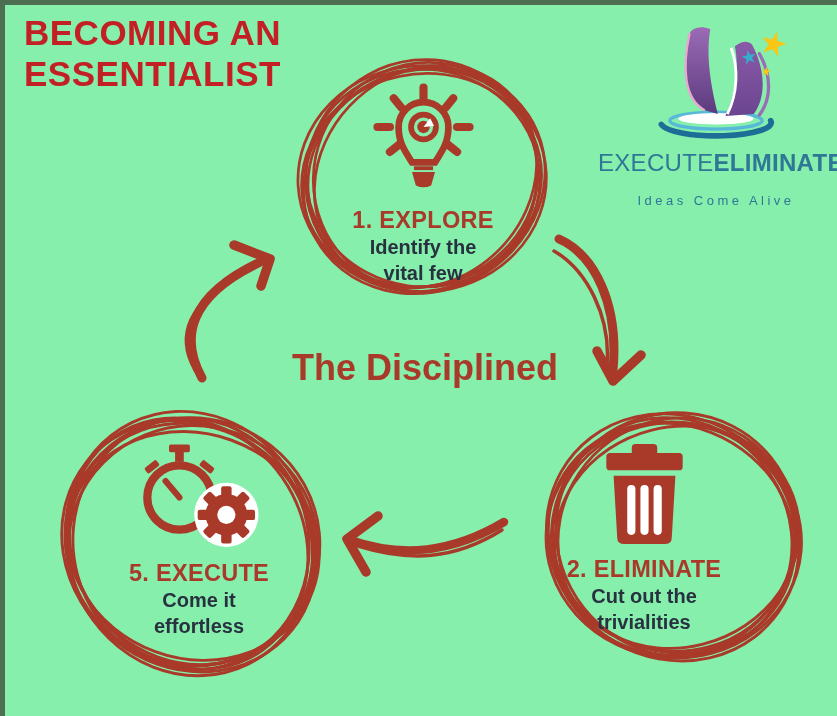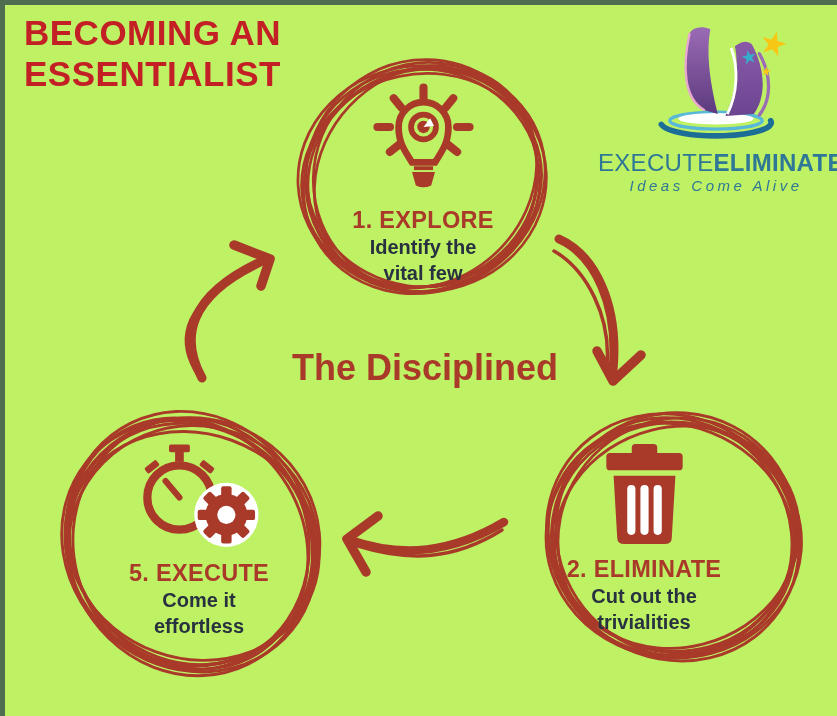--- a/index.html
+++ b/index.html
@@ -1,33 +1,33 @@
 <!DOCTYPE html>
 <html><head>
 <meta charset="utf-8">
 <style>
   html,body { margin:0; padding:0; background:#ffffff; }
   .canvas {
-    position:relative; width:837px; height:716px; background:#bef264;
+    position:relative; width:837px; height:716px; background:#86efac;
     overflow:hidden; font-family:"Liberation Sans", sans-serif;
   }
   .border-top  { position:absolute; left:0; top:0; width:837px; height:5px; background:#4E6E52; }
   .border-left { position:absolute; left:0; top:0; width:5px; height:716px; background:#4E6E52; }
 
   .title {
     position:absolute; left:24px; top:12px; width:300px;
     font-size:35px; font-weight:bold; color:#C32026;
     line-height:41px; letter-spacing:.5px;
   }
 
   .logo { position:absolute; left:598px; top:16px; width:236px; text-align:center; color:#2F7796; }
   .logo-art { display:block; margin:0 auto; }
   .logo-brand { font-size:24px; letter-spacing:.3px; margin-top:1px; white-space:nowrap; }
   .logo-brand b { font-weight:bold; }
-  .logo-tagline { font-style:italic; font-size:15px; letter-spacing:3.5px; margin-top:0; white-space:nowrap; }
+  .logo-tagline { font-size:13px; letter-spacing:3.5px; margin-top:16px; white-space:nowrap; }
 
   .circle { position:absolute; }
   .scribble-svg { position:absolute; left:0; top:0; width:100%; height:100%; }
   .stage-content { position:absolute; left:0; right:0; text-align:center; }
   .stage-label { font-size:23.5px; font-weight:bold; color:#A93A2A; letter-spacing:.3px; margin-top:8px; }
   .stage-desc  { font-size:20px; font-weight:bold; color:#28313F; line-height:26px; margin-top:0; }
 
   .center-text {
     position:absolute; left:285px; top:350px; width:280px; text-align:center;
     font-size:36px; font-weight:bold; color:#A93A2A; line-height:35px;

